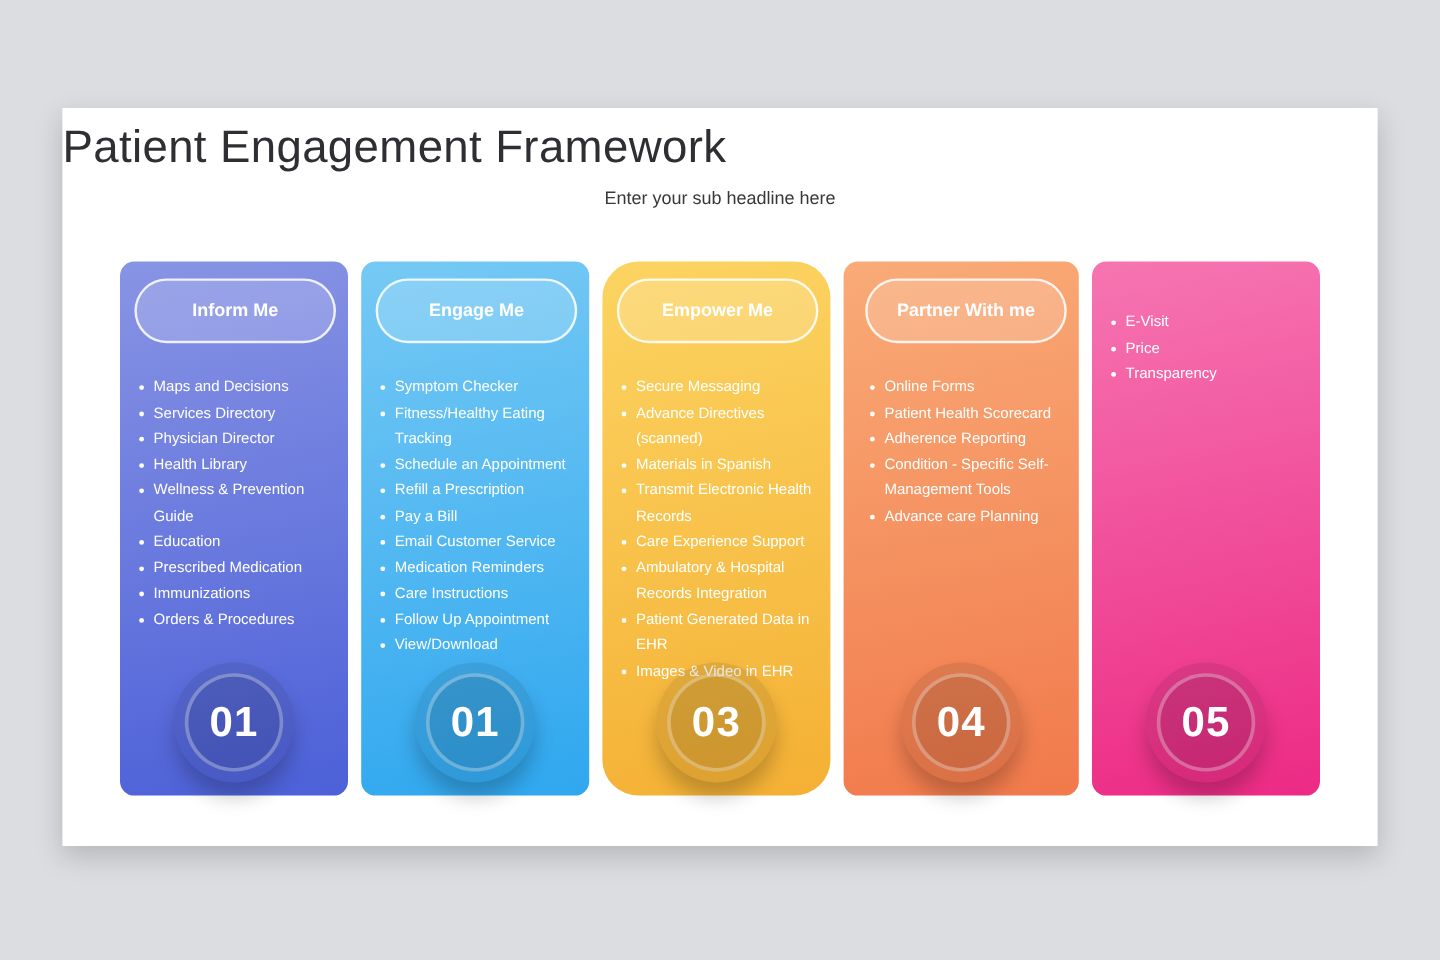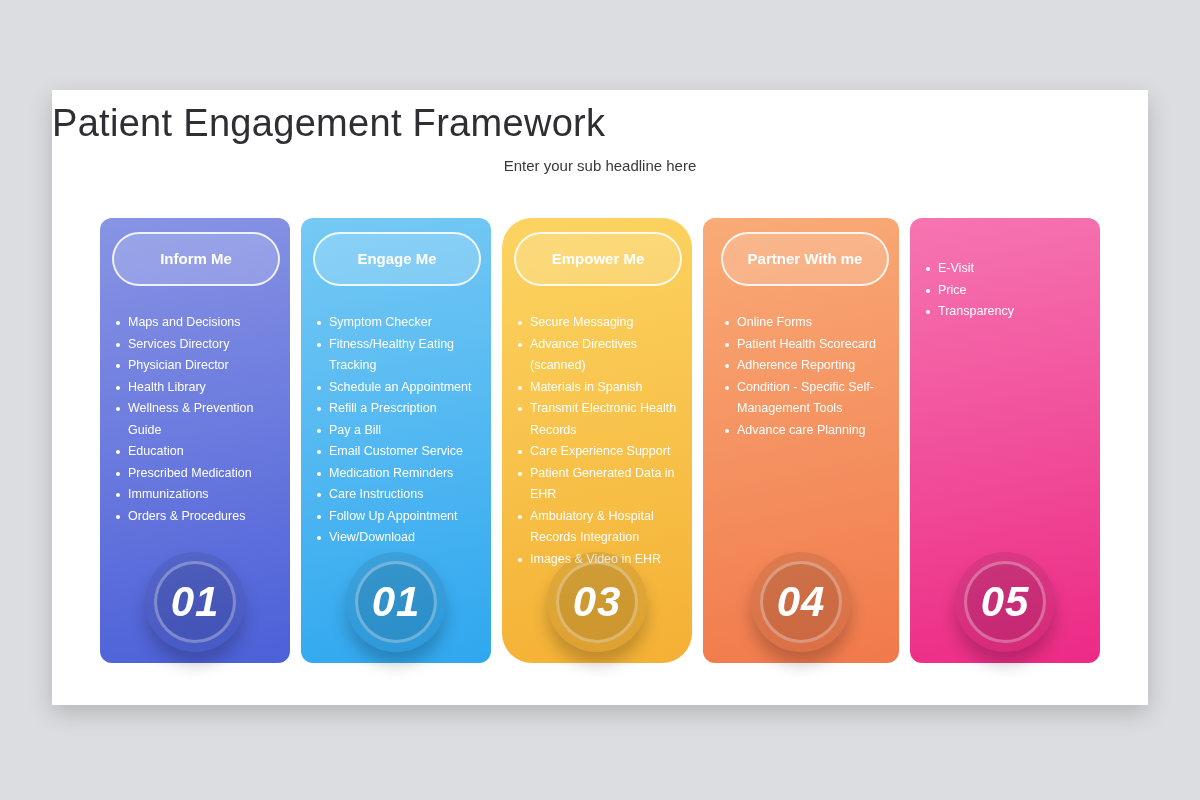--- a/index.html
+++ b/index.html
@@ -93,25 +93,24 @@
     justify-content:center;
   }
   .num-inner {
     width:82px; height:82px;
     border-radius:50%;
     border:3px solid rgba(255,255,255,0.30);
     background:rgba(0,0,0,0.07);
     display:flex;
     align-items:center;
     justify-content:center;
-    font-size:42px;
+    font-size:35px;
     font-weight:bold;
     color:#ffffff;
     letter-spacing:1px;
-    font-style:italic;
   }
 </style>
 </head>
 <body>
 
 <div class="slide">
   <div class="title">Patient Engagement Framework</div>
   <div class="subtitle">Enter your sub headline here</div>
   <div class="columns">
   <div class="card" style="background: linear-gradient(168deg, rgb(136, 148, 228) 0%, rgb(76, 96, 216) 100%);">
@@ -152,22 +151,22 @@
   </div>
 
   <div class="card" style="background: linear-gradient(168deg, rgb(252, 212, 98) 0%, rgb(244, 176, 52) 100%); border-radius: 30px;">
     <div class="pill">Empower Me</div>
     <ul class="items">
           <li>Secure Messaging</li>
           <li>Advance Directives (scanned)</li>
           <li>Materials in Spanish</li>
           <li>Transmit Electronic Health Records</li>
           <li>Care Experience Support</li>
+          <li>Ambulatory &amp; Hospital Records Integration</li>
           <li>Patient Generated Data in EHR</li>
-          <li>Ambulatory &amp; Hospital Records Integration</li>
           <li>Images &amp; Video in EHR</li>
         </ul>
     <div class="num-wrap">
       <div class="num-inner">03</div>
     </div>
   </div>
 
   <div class="card" style="background: linear-gradient(168deg, rgb(249, 171, 119) 0%, rgb(241, 121, 75) 100%); padding-left: 16px;">
     <div class="pill">Partner With me</div>
     <ul class="items">

